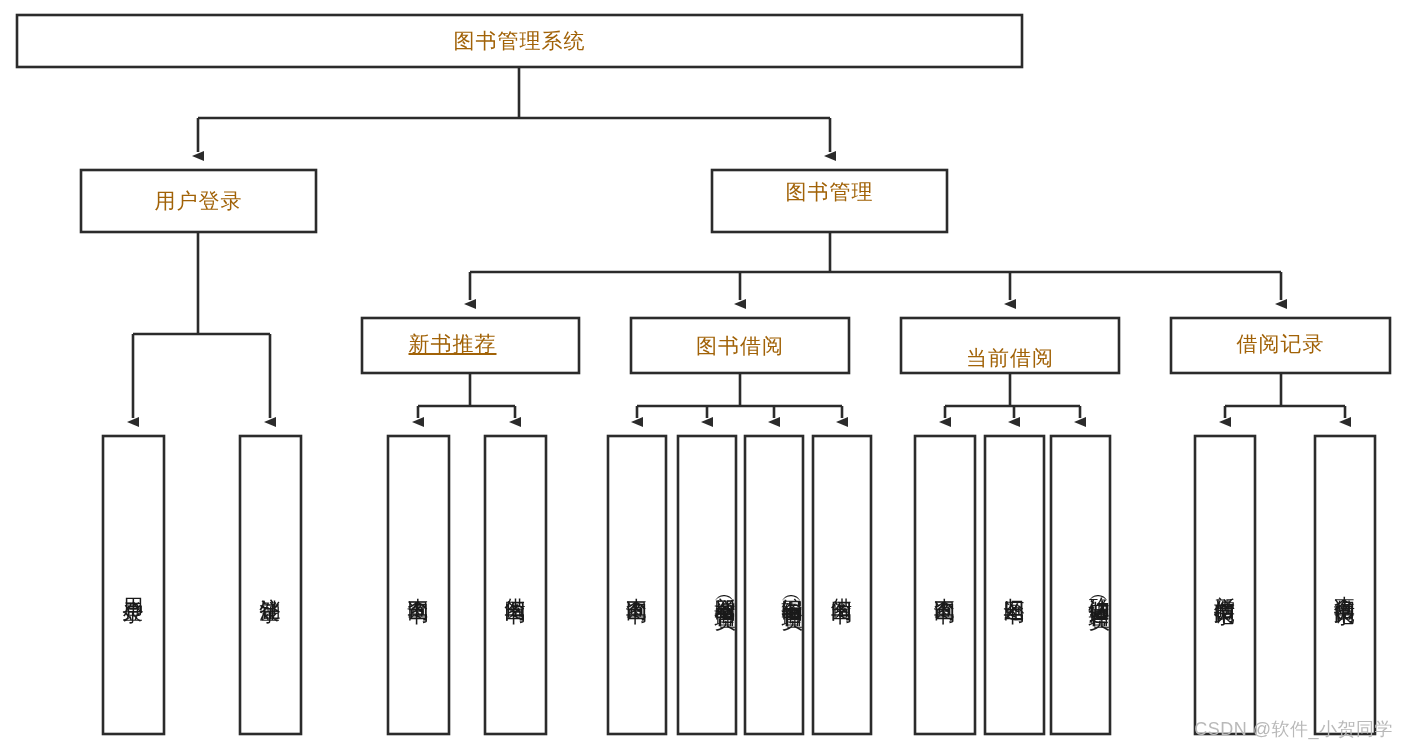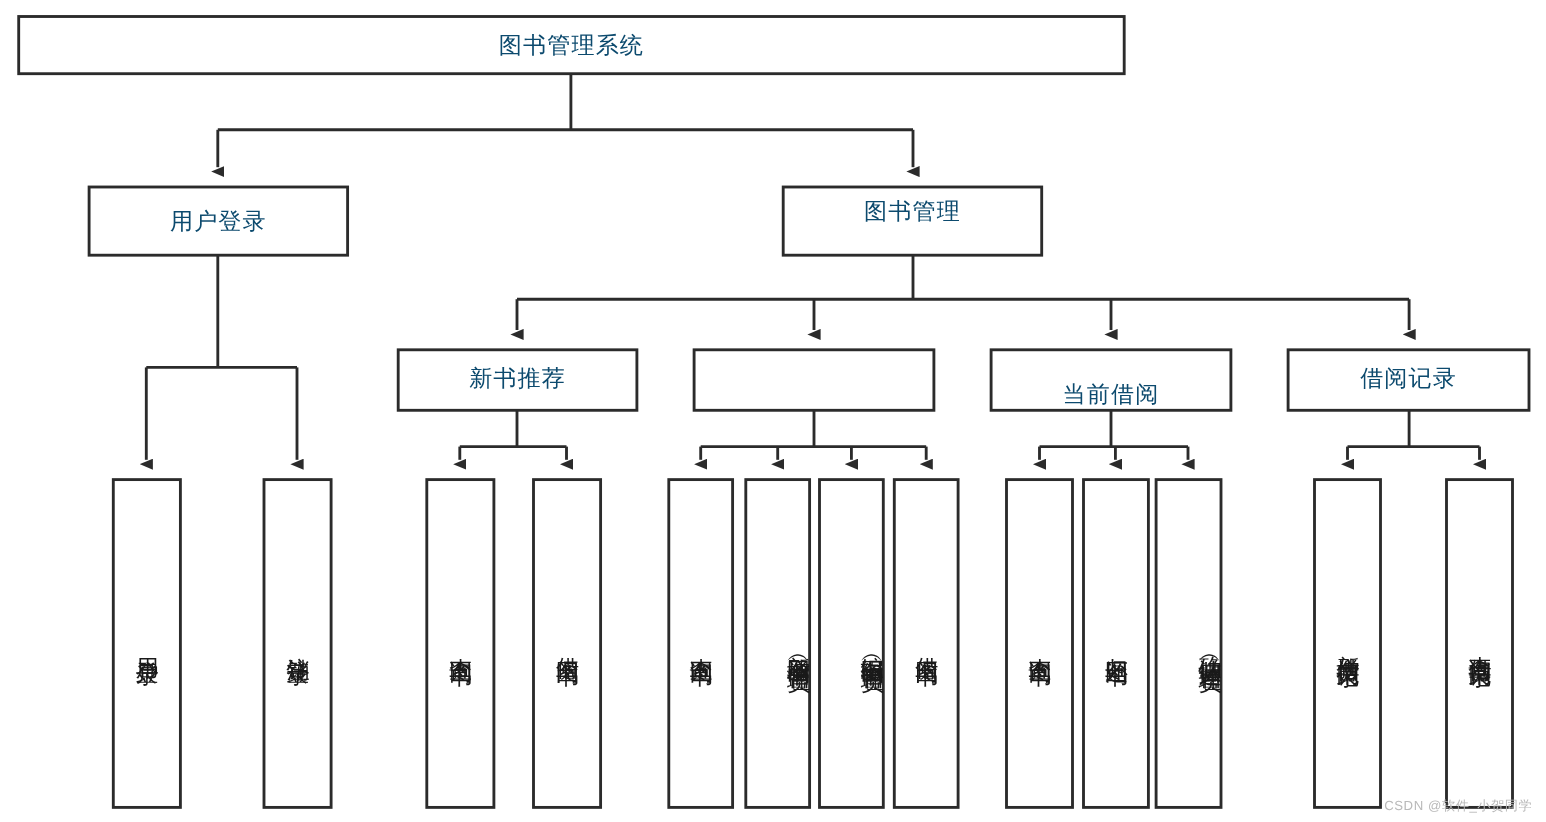--- a/index.html
+++ b/index.html
@@ -54,30 +54,30 @@
     line-height: 1;
     pointer-events: none;
     white-space: nowrap;
   }
   .hlabel-wrap {
     position: absolute;
     display: flex;
     align-items: center;
     justify-content: center;
     font-size: 21px;
-    color: #0c4a6e;
+    color: #a16207;
     letter-spacing: 1px;
     pointer-events: none;
     white-space: nowrap;
   }
   .watermark {
     position: absolute;
     right: 12px;
     bottom: 6px;
-    font-size: 12px;
+    font-size: 18px;
     color: #b9b9b9;
     font-family: "Liberation Sans", "DejaVu Sans", sans-serif;
     letter-spacing: 0.5px;
     white-space: nowrap;
     pointer-events: none;
   }
 </style>
 </head>
 <body>
 
@@ -171,21 +171,22 @@
 
     <rect class="node-rect" x="1195" y="436" width="60" height="298"></rect>
     <rect class="node-rect" x="1315" y="436" width="60" height="298"></rect>
   </svg>
 
   <div class="hlabel-wrap" style="left:17px; top:15px; width:1005px; height:52px;">图书管理系统</div>
 
   <div class="hlabel-wrap" style="left:81px; top:170px; width:235px; height:62px;">用户登录</div>
   <div class="hlabel-wrap" style="left:712px; top:161px; width:235px; height:62px;text-align:right;">图书管理</div>
 
-  <div class="hlabel-wrap" style="left:362px; top:318px; width:217px; height:51px;">新书推荐</div>
+  <div class="hlabel-wrap" style="left:344px; top:318px; width:217px; height:51px;text-decoration:underline;">新书推荐</div>
+  <div class="hlabel-wrap" style="left:631px; top:318px; width:218px; height:55px;">图书借阅</div>
   <div class="hlabel-wrap" style="left:901px; top:330px; width:218px; height:55px;">当前借阅</div>
   <div class="hlabel-wrap" style="left:1171px; top:318px; width:219px; height:52px;">借阅记录</div>
 
   <div class="vlabel-wrap" style="left:103px; top:436px; width:61px; height:298px;">用户登录</div>
   <div class="vlabel-wrap" style="left:240px; top:436px; width:61px; height:298px;">注销登录</div>
 
   <div class="vlabel-wrap" style="left:388px; top:436px; width:61px; height:298px;">查询图书</div>
   <div class="vlabel-wrap" style="left:485px; top:436px; width:61px; height:298px;">借阅图书</div>
 
   <div class="vlabel-wrap" style="left:608px; top:436px; width:58px; height:298px;">查询图书</div>

